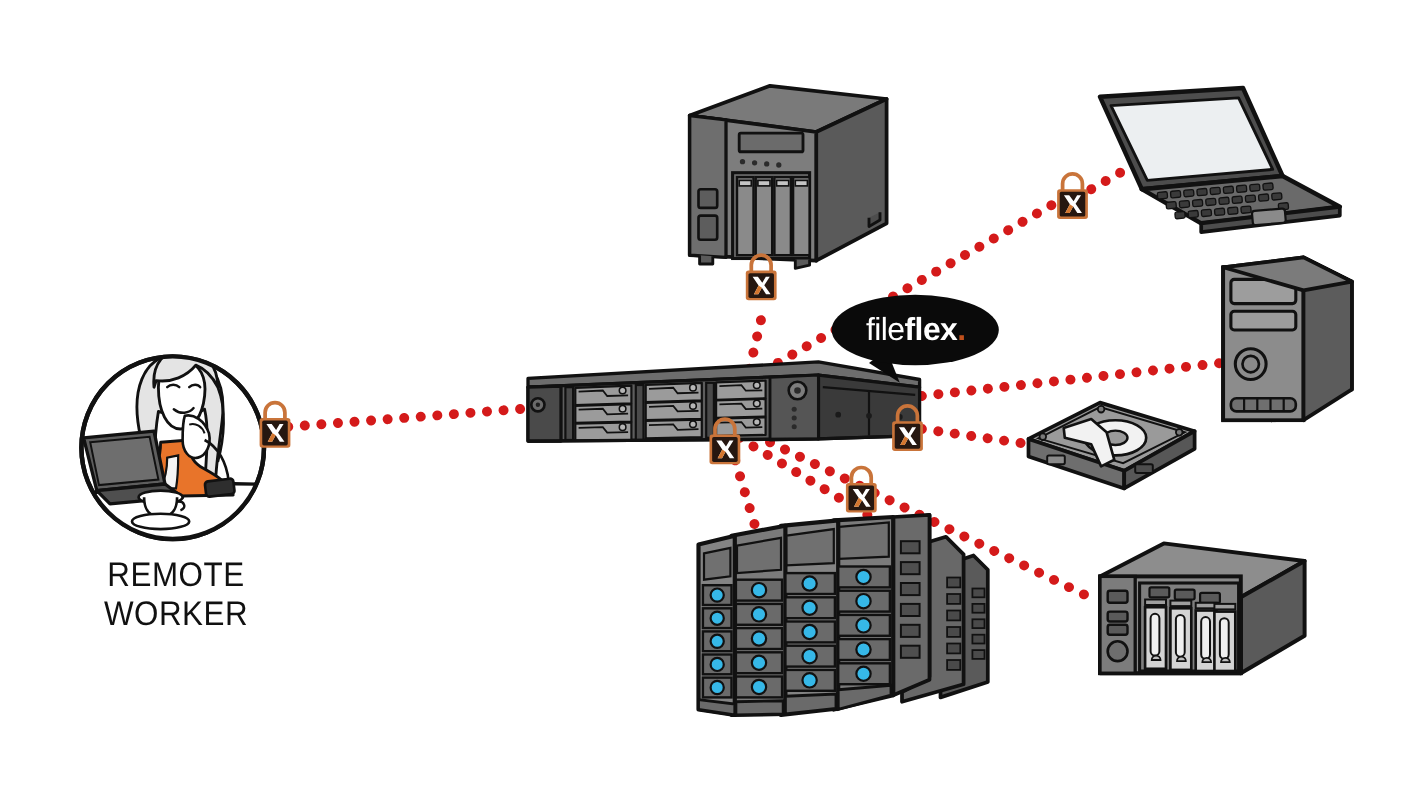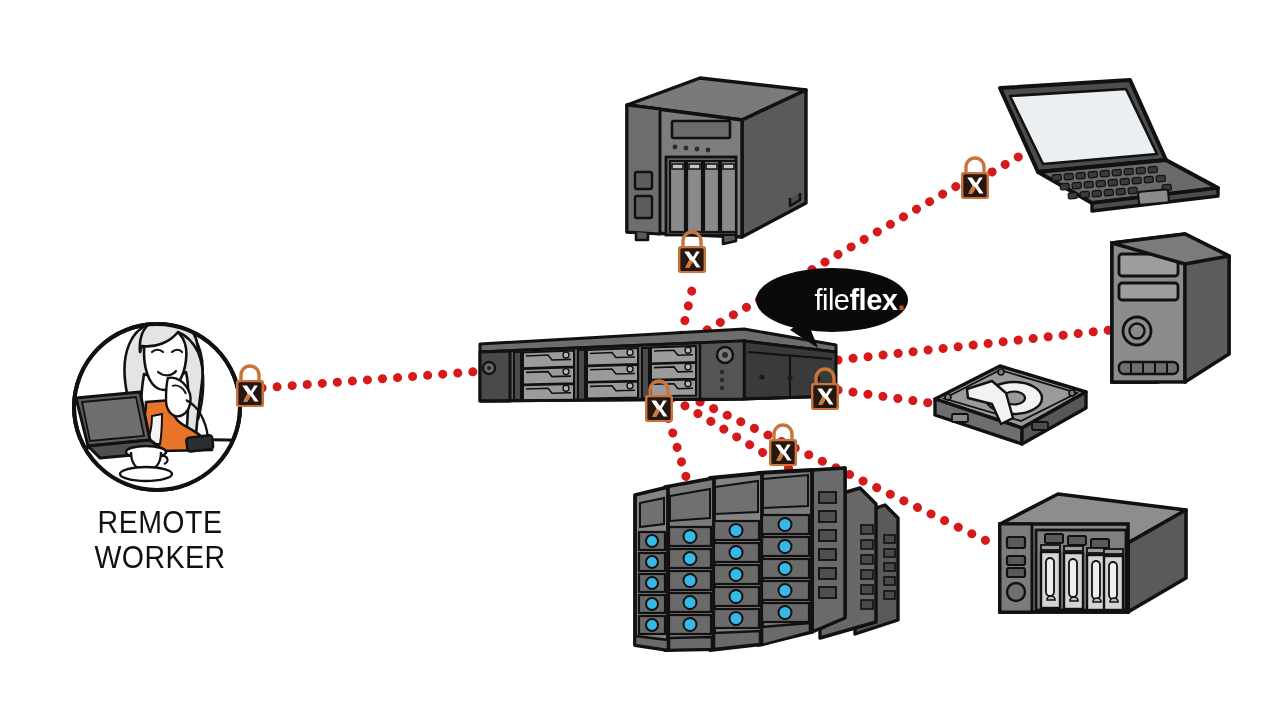--- a/index.html
+++ b/index.html
@@ -8,21 +8,21 @@
   svg{display:block;}
   .label-remote{
     position:absolute; left:0px; top:505px; width:320px;
     text-align:center; color:#111111; font-family:"Liberation Sans",sans-serif;
     font-size:31px; line-height:35px; letter-spacing:0.5px; font-weight:300;
     transform:scaleX(0.92); transform-origin:center top;
   }
   .label-remote div{white-space:nowrap;}
   .bubble-text{
     position:absolute; left:760px; top:281px; width:145px; height:38px;
-    text-align:right; color:#ffffff; font-size:29px; line-height:38px;
+    text-align:center; color:#ffffff; font-size:29px; line-height:38px;
     letter-spacing:-0.5px; font-family:"Liberation Sans",sans-serif;
   }
   .bt-file{font-weight:400;}
   .bt-flex{font-weight:700;}
   .bt-dot{font-weight:700;color:#C0501C;}
 </style>
 </head>
 <body>
 
 <div id="stage">

